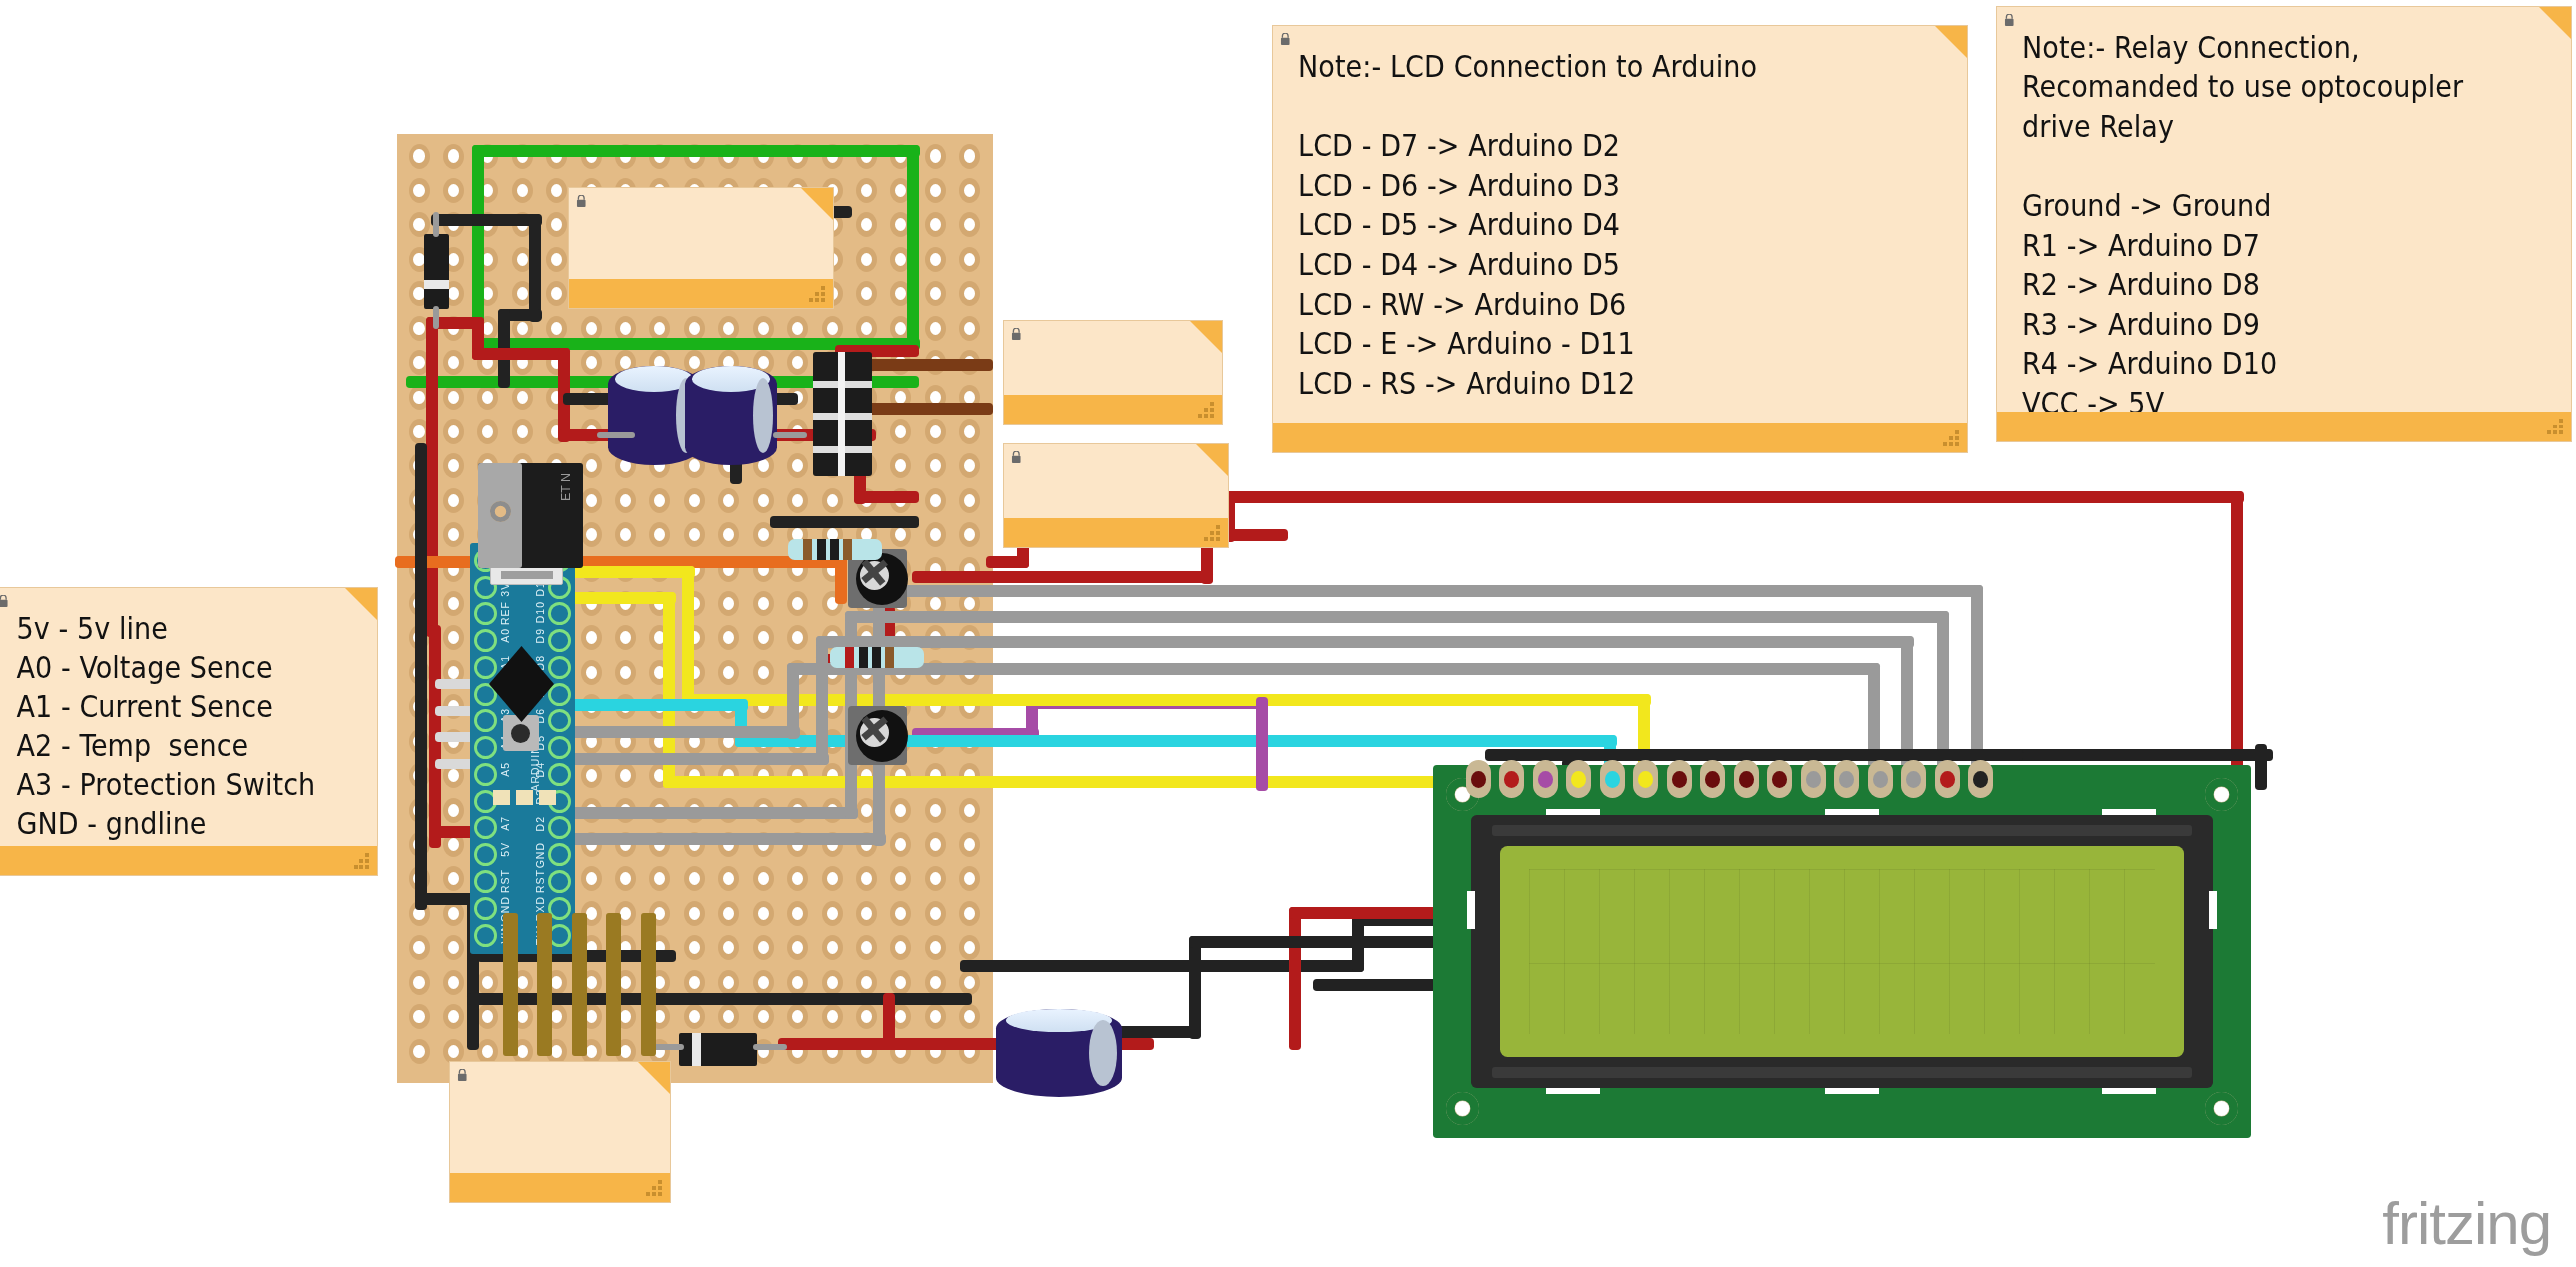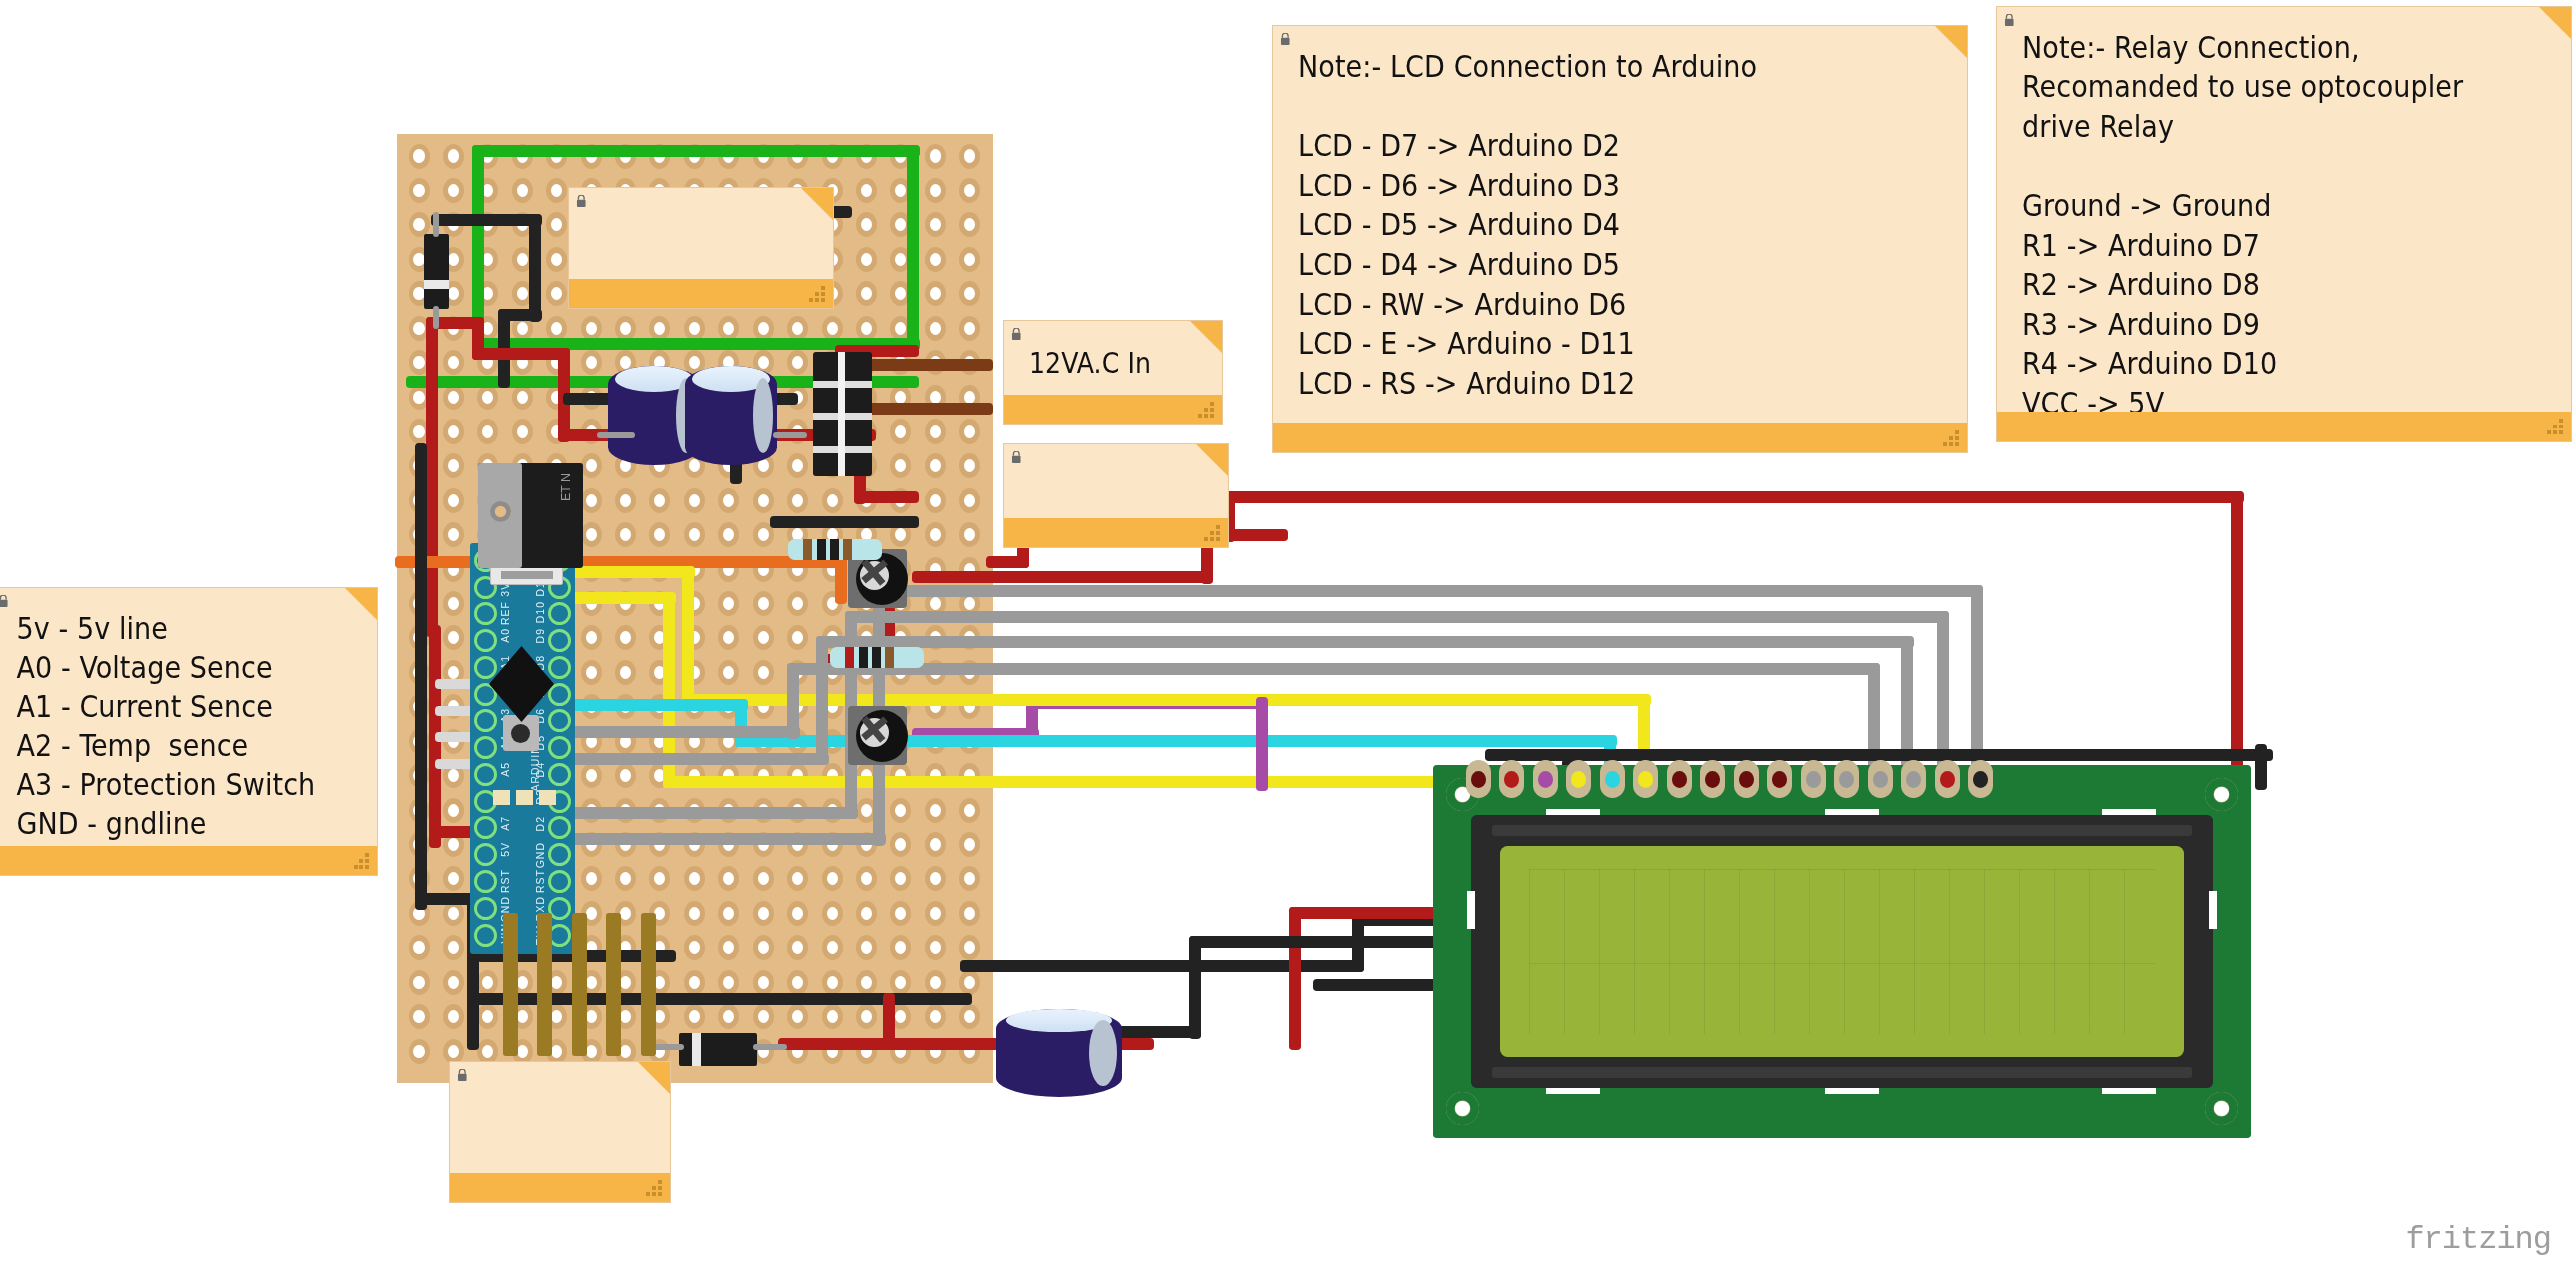--- a/index.html
+++ b/index.html
@@ -97,22 +97,22 @@
   .to220 .tab{position:absolute;left:0;top:0;width:42%;height:100%;
       background:#a8a8a8;border-radius:2.9px;}
   .to220 .tab i{position:absolute;left:28%;top:36%;width:21px;height:21px;border-radius:50%;
       background:#e3bb86;box-shadow:inset 0 0 0 4.8px #8d8d8d;}
   .to220 .t{position:absolute;right:9.6px;top:9.6px;color:#9a9a9a;font-size:12.4px;
       writing-mode:vertical-rl;transform:rotate(180deg);}
   .relayconn{position:absolute;width:15.3px;background:#9a7a22;border-radius:2.9px;}
 
   #credit{position:absolute;left:1671px;top:1203px;color:#000;font-size:25px;
       font-weight:bold;font-family:"DejaVu Sans Condensed","Liberation Sans",sans-serif;}
-  #fritzlogo{position:absolute;right:25px;bottom:9.6px;color:#9d9d9d;font-size:32px;
-      font-family:Liberation Mono, monospace;letter-spacing:-1px;}
+  #fritzlogo{position:absolute;right:25px;bottom:9.6px;color:#9d9d9d;font-size:60px;
+      font-family:Liberation Sans, sans-serif;letter-spacing:-1px;}
 </style>
 </head>
 <body>
 
 <div class="stage">
 
   <div id="perfboard">
     <div class="holes" id="holes">
         <div class="hole" style="left:11.5px;top:9.6px"></div>
         <div class="hole" style="left:46px;top:9.6px"></div>
@@ -938,23 +938,20 @@
           <i style="left:11.5px;top:5.7px"></i>
         <i style="left:0;top:11.5px"></i>
           <i style="left:5.7px;top:11.5px"></i>
           <i style="left:11.5px;top:11.5px"></i>
       </div>
     </div>
   </div>
 
   <div class="note" style="left:1003px;top:320px;width:220px;height:105px;">
     <div class="corner"></div>
-    <div class="body">
-        <div class="txt" style="font-size:28px;padding-top:3.8px;">12VA.C In</div>
-      </div>
     <div class="lock">
       <svg viewBox="0 0 11 13" width="10.5" height="12.4">
           <path d="M2.5 5V3.2A2.6 2.6 0 0 1 8.5 3.2V5" fill="none" stroke="#6b6b6b" stroke-width="1.4"></path>
           <rect x="1" y="5" width="9" height="7.5" rx="1" fill="#6b6b6b"></rect>
         </svg>
     </div>
     <div class="footer">
       <div class="dots">
         <i style="left:11.5px;top:0"></i>
           <i style="left:5.7px;top:5.7px"></i>

